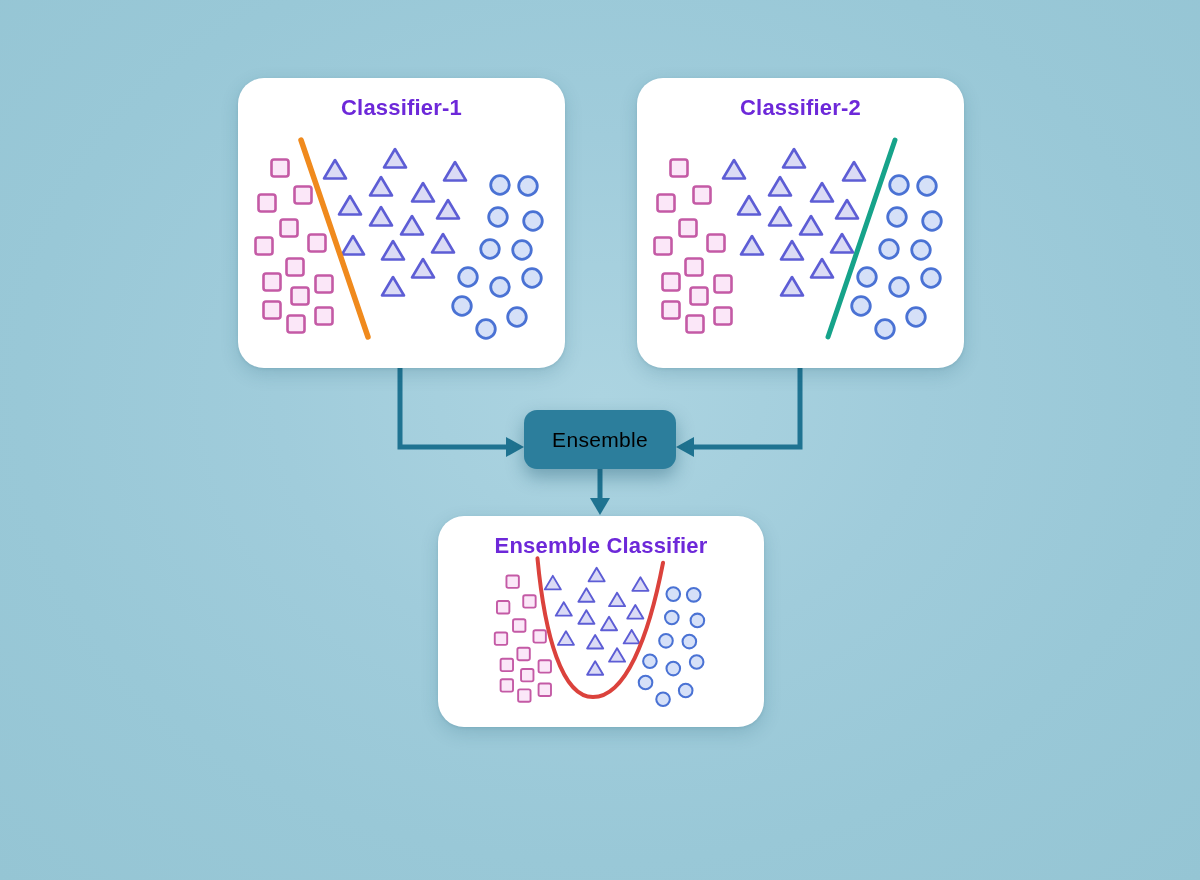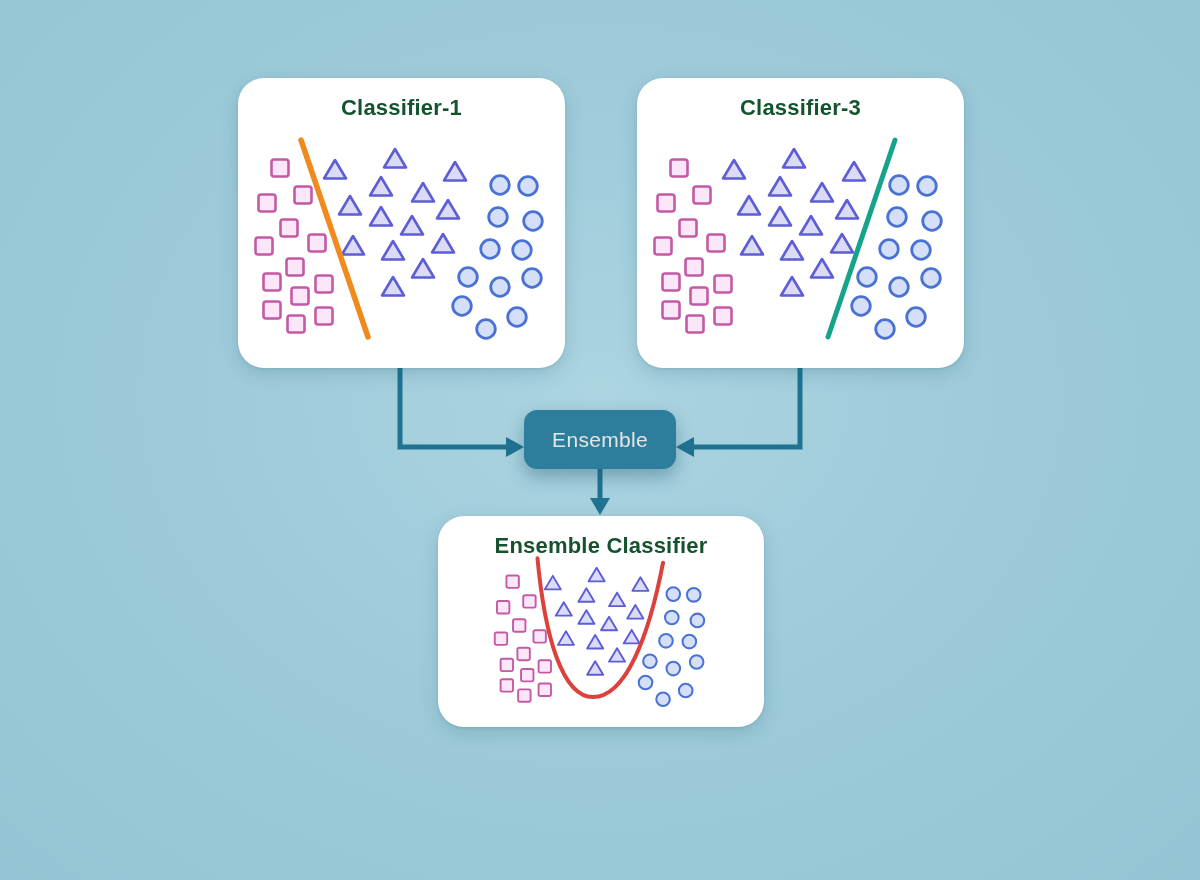--- a/index.html
+++ b/index.html
@@ -24,21 +24,21 @@
     border-radius: 26px;
     box-shadow: 0 6px 18px rgba(23, 84, 104, 0.18), 0 1px 3px rgba(23, 84, 104, 0.12);
   }
   .card-title {
     position: absolute;
     left: 0; right: 0; top: 17px;
     text-align: center;
     font-size: 22px;
     font-weight: 600;
     letter-spacing: 0.2px;
-    color: #14532d;
+    color: #6d28d9;
   }
   .scatter {
     position: absolute;
     left: 0; top: 0;
     width: 100%; height: 100%;
   }
   .node {
     position: absolute;
     display: flex;
     align-items: center;
@@ -149,21 +149,21 @@
         <circle cx="252" cy="171" r="9.3" fill="#D5E0F8" stroke="#4A72D4" stroke-width="2.8"></circle>
         <circle cx="284" cy="172" r="9.3" fill="#D5E0F8" stroke="#4A72D4" stroke-width="2.8"></circle>
         <circle cx="230" cy="199" r="9.3" fill="#D5E0F8" stroke="#4A72D4" stroke-width="2.8"></circle>
         <circle cx="294" cy="200" r="9.3" fill="#D5E0F8" stroke="#4A72D4" stroke-width="2.8"></circle>
         <circle cx="262" cy="209" r="9.3" fill="#D5E0F8" stroke="#4A72D4" stroke-width="2.8"></circle>
         <circle cx="224" cy="228" r="9.3" fill="#D5E0F8" stroke="#4A72D4" stroke-width="2.8"></circle>
         <circle cx="248" cy="251" r="9.3" fill="#D5E0F8" stroke="#4A72D4" stroke-width="2.8"></circle>
         <circle cx="279" cy="239" r="9.3" fill="#D5E0F8" stroke="#4A72D4" stroke-width="2.8"></circle>
         <line x1="258" y1="62" x2="191" y2="259" stroke="#16A38A" stroke-width="5" stroke-linecap="round"></line>
       </svg>
-    <div class="card-title">Classifier-3</div>
+    <div class="card-title">Classifier-2</div>
   </div>
 
   <div class="card" style="left: 438px; top: 516px; width: 326px; height: 211px;">
     <svg class="scatter" viewBox="0 0 326 289">
         <rect x="33.5" y="81.5" width="17" height="17" rx="2.5" fill="#FBE7F8" stroke="#C45AA5" stroke-width="2.6"></rect>
         <rect x="20.5" y="116.5" width="17" height="17" rx="2.5" fill="#FBE7F8" stroke="#C45AA5" stroke-width="2.6"></rect>
         <rect x="56.5" y="108.5" width="17" height="17" rx="2.5" fill="#FBE7F8" stroke="#C45AA5" stroke-width="2.6"></rect>
         <rect x="42.5" y="141.5" width="17" height="17" rx="2.5" fill="#FBE7F8" stroke="#C45AA5" stroke-width="2.6"></rect>
         <rect x="17.5" y="159.5" width="17" height="17" rx="2.5" fill="#FBE7F8" stroke="#C45AA5" stroke-width="2.6"></rect>
         <rect x="70.5" y="156.5" width="17" height="17" rx="2.5" fill="#FBE7F8" stroke="#C45AA5" stroke-width="2.6"></rect>
@@ -199,16 +199,16 @@
         <circle cx="262" cy="209" r="9.3" fill="#D5E0F8" stroke="#4A72D4" stroke-width="2.8"></circle>
         <circle cx="224" cy="228" r="9.3" fill="#D5E0F8" stroke="#4A72D4" stroke-width="2.8"></circle>
         <circle cx="248" cy="251" r="9.3" fill="#D5E0F8" stroke="#4A72D4" stroke-width="2.8"></circle>
         <circle cx="279" cy="239" r="9.3" fill="#D5E0F8" stroke="#4A72D4" stroke-width="2.8"></circle>
         <path d="M 76 58 C 86 165 110 248 152 248 C 196 248 228 168 248 64" fill="none" stroke="#DB423C" stroke-width="5.5" stroke-linecap="round"></path>
       </svg>
     <div class="card-title">Ensemble Classifier</div>
   </div>
 
   <div class="node" id="ensemble-node" style="left: 524px; top: 410px; width: 152px; height: 59px; background: rgb(44, 126, 156);">
-    <span style="color: #e5e5e5;">Ensemble</span>
+    <span style="color: #000000;">Ensemble</span>
   </div>
 
 </div>
 
 </body></html>

